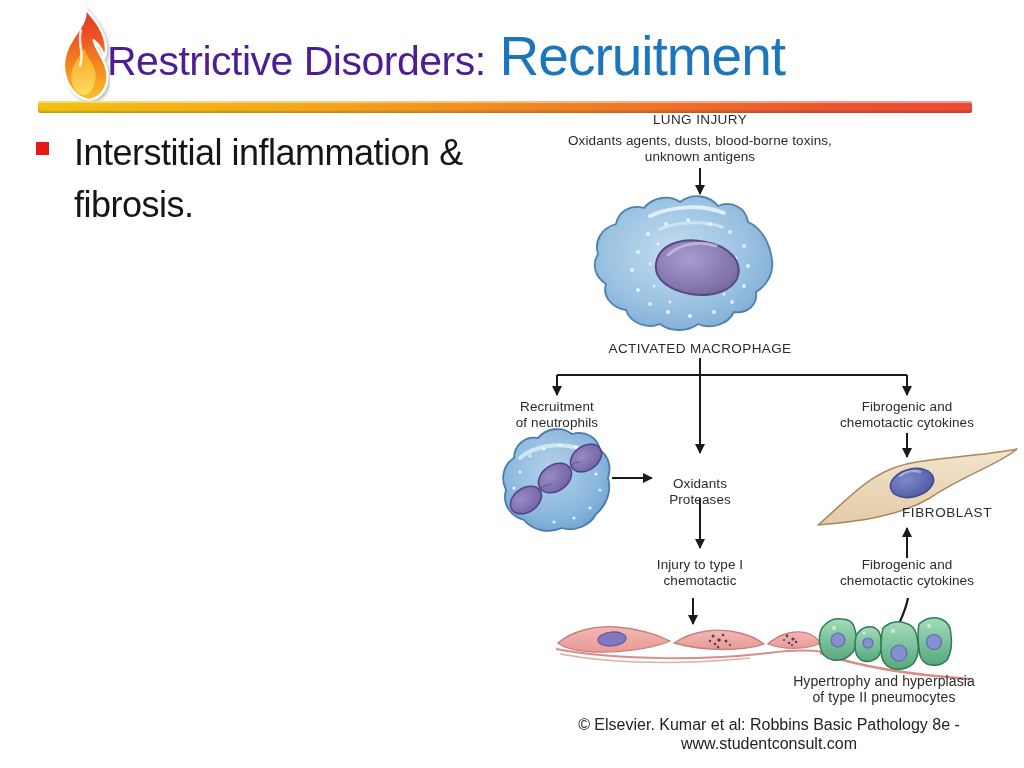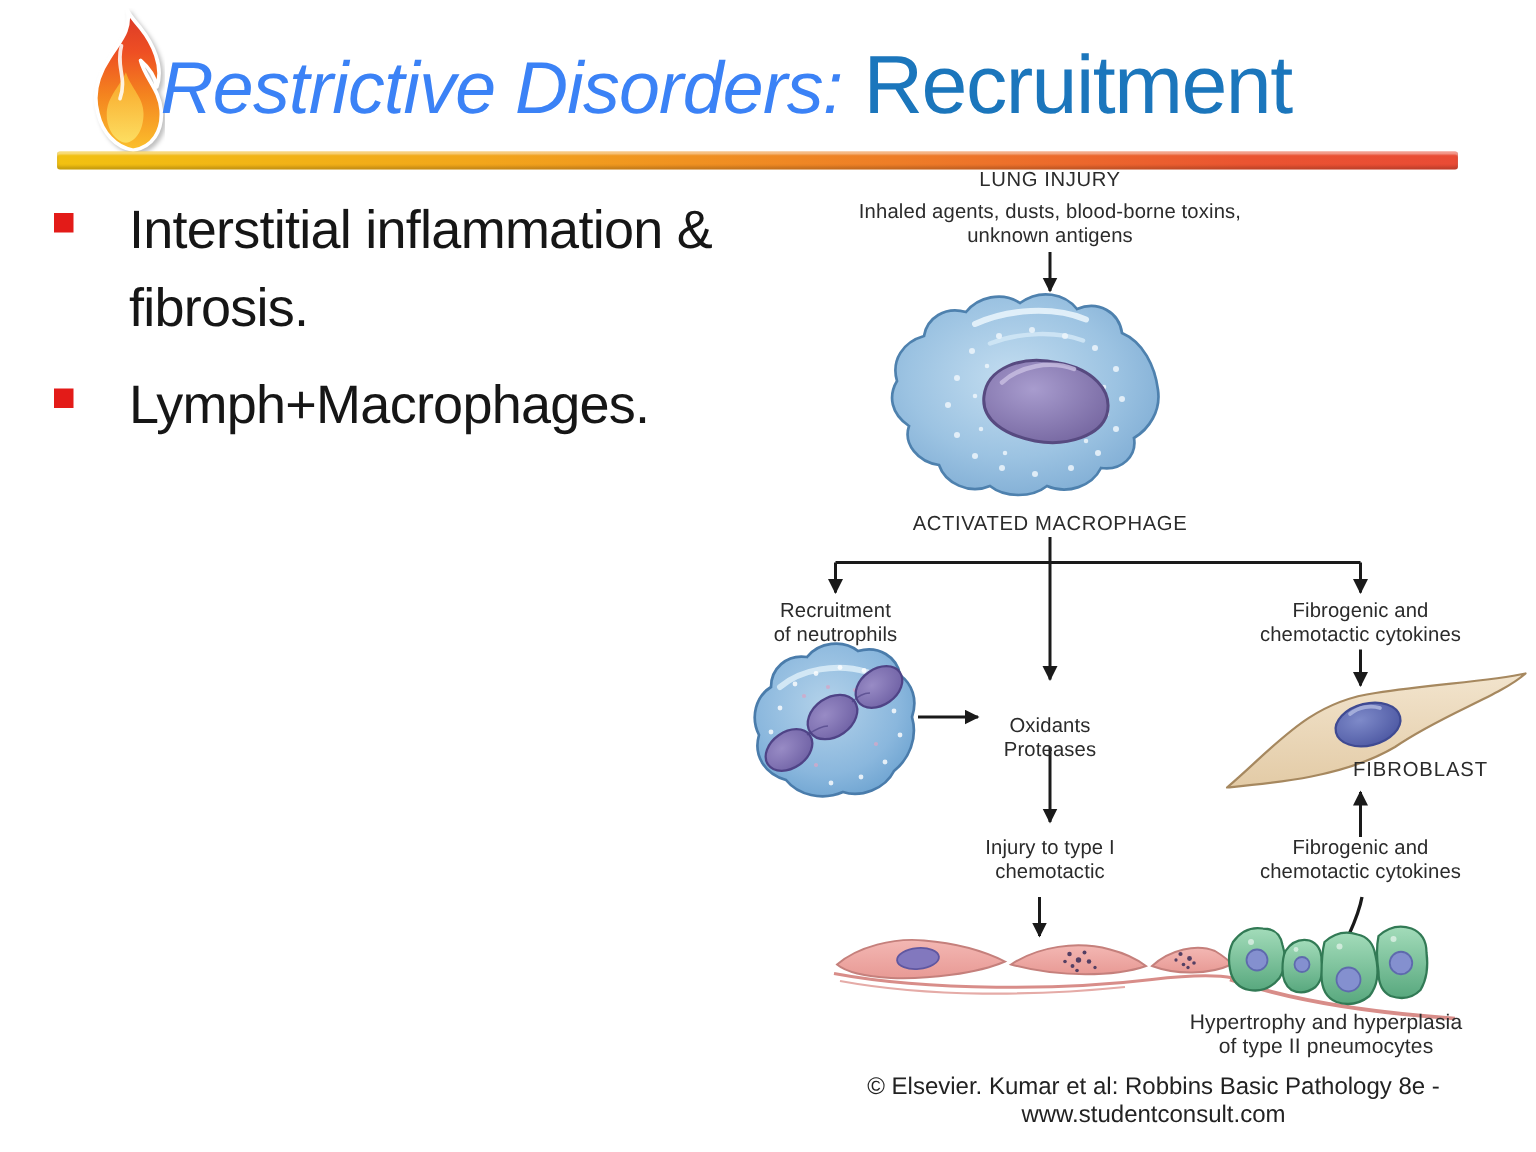--- a/index.html
+++ b/index.html
@@ -12,35 +12,35 @@
   }
   .slide { position:absolute; inset:0; background:#fff; }
 
   
   .logo { position:absolute; left:50px; top:5px; width:60px; height:102px; }
   .title-row {
     position:absolute; left:107px; top:24px;
     display:flex; align-items:baseline; white-space:nowrap;
   }
   .title-prefix {
-    font-size:49px; color:#3b82f6; margin-right:14px; letter-spacing:-0.5px;font-style:italic;
+    font-size:41px; color:#4c1d95; margin-right:14px; letter-spacing:-0.5px;
   }
   .title-emphasis {
     font-size:55px; color:#1b76bc; letter-spacing:-1px;
   }
   .title-bar {
     position:absolute; left:38px; top:101px; width:934px; height:12px;
     border-radius:2px;
     background:linear-gradient(90deg,#f2c111 0%,#f2a61b 30%,#ee7d27 60%,#ea5431 85%,#e94b35 100%);
     box-shadow: inset 0 2px 1px rgba(255,255,255,.45), inset 0 -2px 2px rgba(0,0,0,.18);
   }
 
   
   .bullets { position:absolute; left:36px; top:127px; width:470px; list-style:none; }
-  .bullet-item { display:flex; margin-bottom:13px;justify-content:space-between; }
+  .bullet-item { display:flex; margin-bottom:13px; }
   .bullet-marker {
     flex:0 0 13px; width:13px; height:13px; margin-top:15px; margin-right:25px;
     background:#e31b18;
   }
   .bullet-text {
     font-size:36px; line-height:1.44; color:#161616; letter-spacing:-0.5px;
     width:420px;
   }
 
   
@@ -91,24 +91,20 @@
   <div class="title-row">
     <span class="title-prefix">Restrictive Disorders:</span>
     <span class="title-emphasis">Recruitment</span>
   </div>
   <div class="title-bar"></div>
 
   <ul class="bullets">
     <li class="bullet-item">
       <span class="bullet-marker"></span>
       <span class="bullet-text">Interstitial inflammation &amp; fibrosis.</span>
-    </li>
-    <li class="bullet-item">
-      <span class="bullet-marker"></span>
-      <span class="bullet-text">Lymph+Macrophages.</span>
     </li>
   </ul>
 
   <div class="diagram">
 
     <svg width="524" height="645" viewBox="0 0 524 645">
       <defs>
         <marker id="ah" markerUnits="userSpaceOnUse" markerWidth="12" markerHeight="11" refX="9" refY="5" orient="auto">
           <path d="M0,0 L10,5 L0,10 Z" fill="#1a1a1a"></path>
         </marker>
@@ -272,21 +268,21 @@
         <g fill="#ffffff" opacity="0.55">
           <circle cx="334" cy="516" r="2"></circle>
             <circle cx="364" cy="521" r="1.6"></circle>
             <circle cx="393" cy="519" r="2"></circle>
             <circle cx="429" cy="514" r="2"></circle>
         </g>
       </g>
     </svg>
 
     <div class="dlabel" id="lbl-lung-title">LUNG INJURY</div>
-    <div class="dlabel" id="lbl-lung-sub">Inhaled agents, dusts, blood-borne toxins,
+    <div class="dlabel" id="lbl-lung-sub">Oxidants agents, dusts, blood-borne toxins,
 unknown antigens</div>
     <div class="dlabel" id="lbl-act-mac">ACTIVATED MACROPHAGE</div>
     <div class="dlabel" id="lbl-recruit">Recruitment
 of neutrophils</div>
     <div class="dlabel" id="lbl-fib-upper">Fibrogenic and
 chemotactic cytokines</div>
     <div class="dlabel" id="lbl-oxidants">Oxidants
 Proteases</div>
     <div class="dlabel" id="lbl-injury">Injury to type I
 chemotactic</div>

